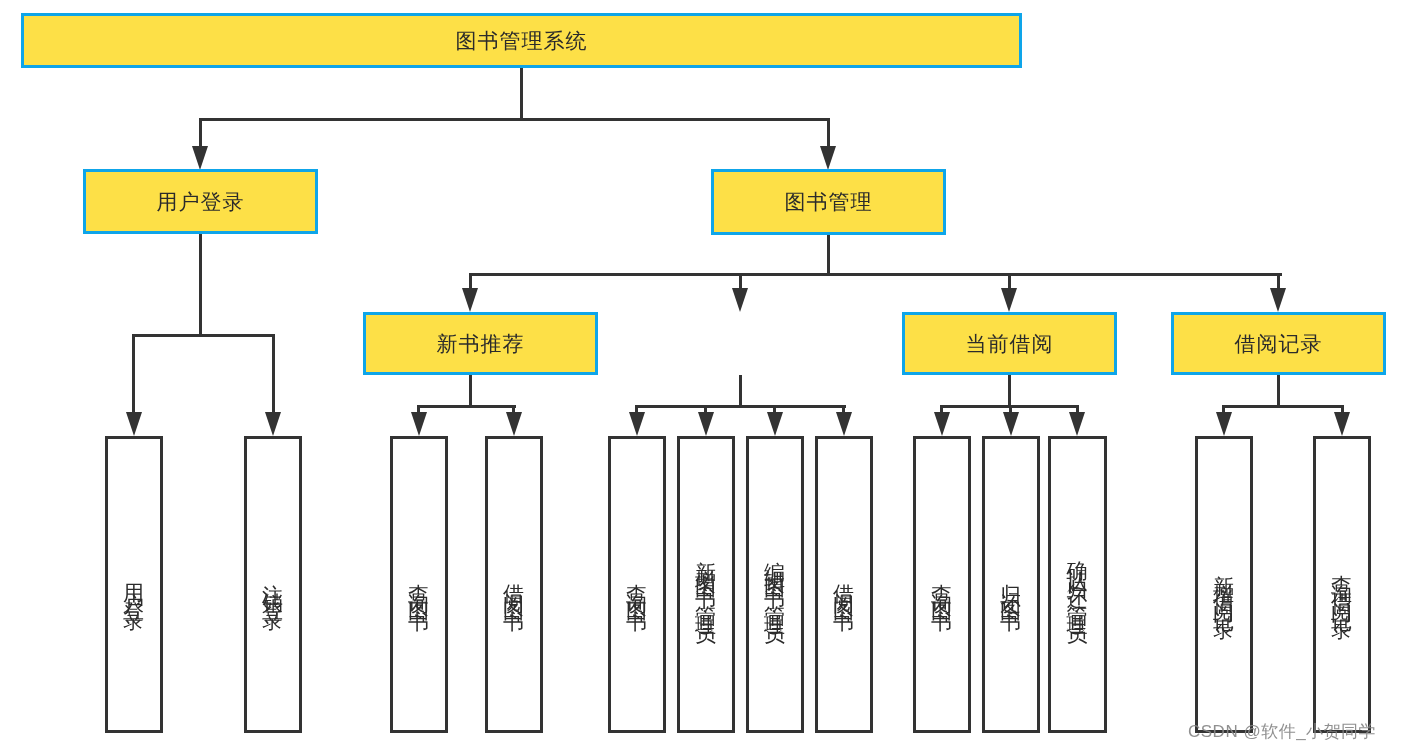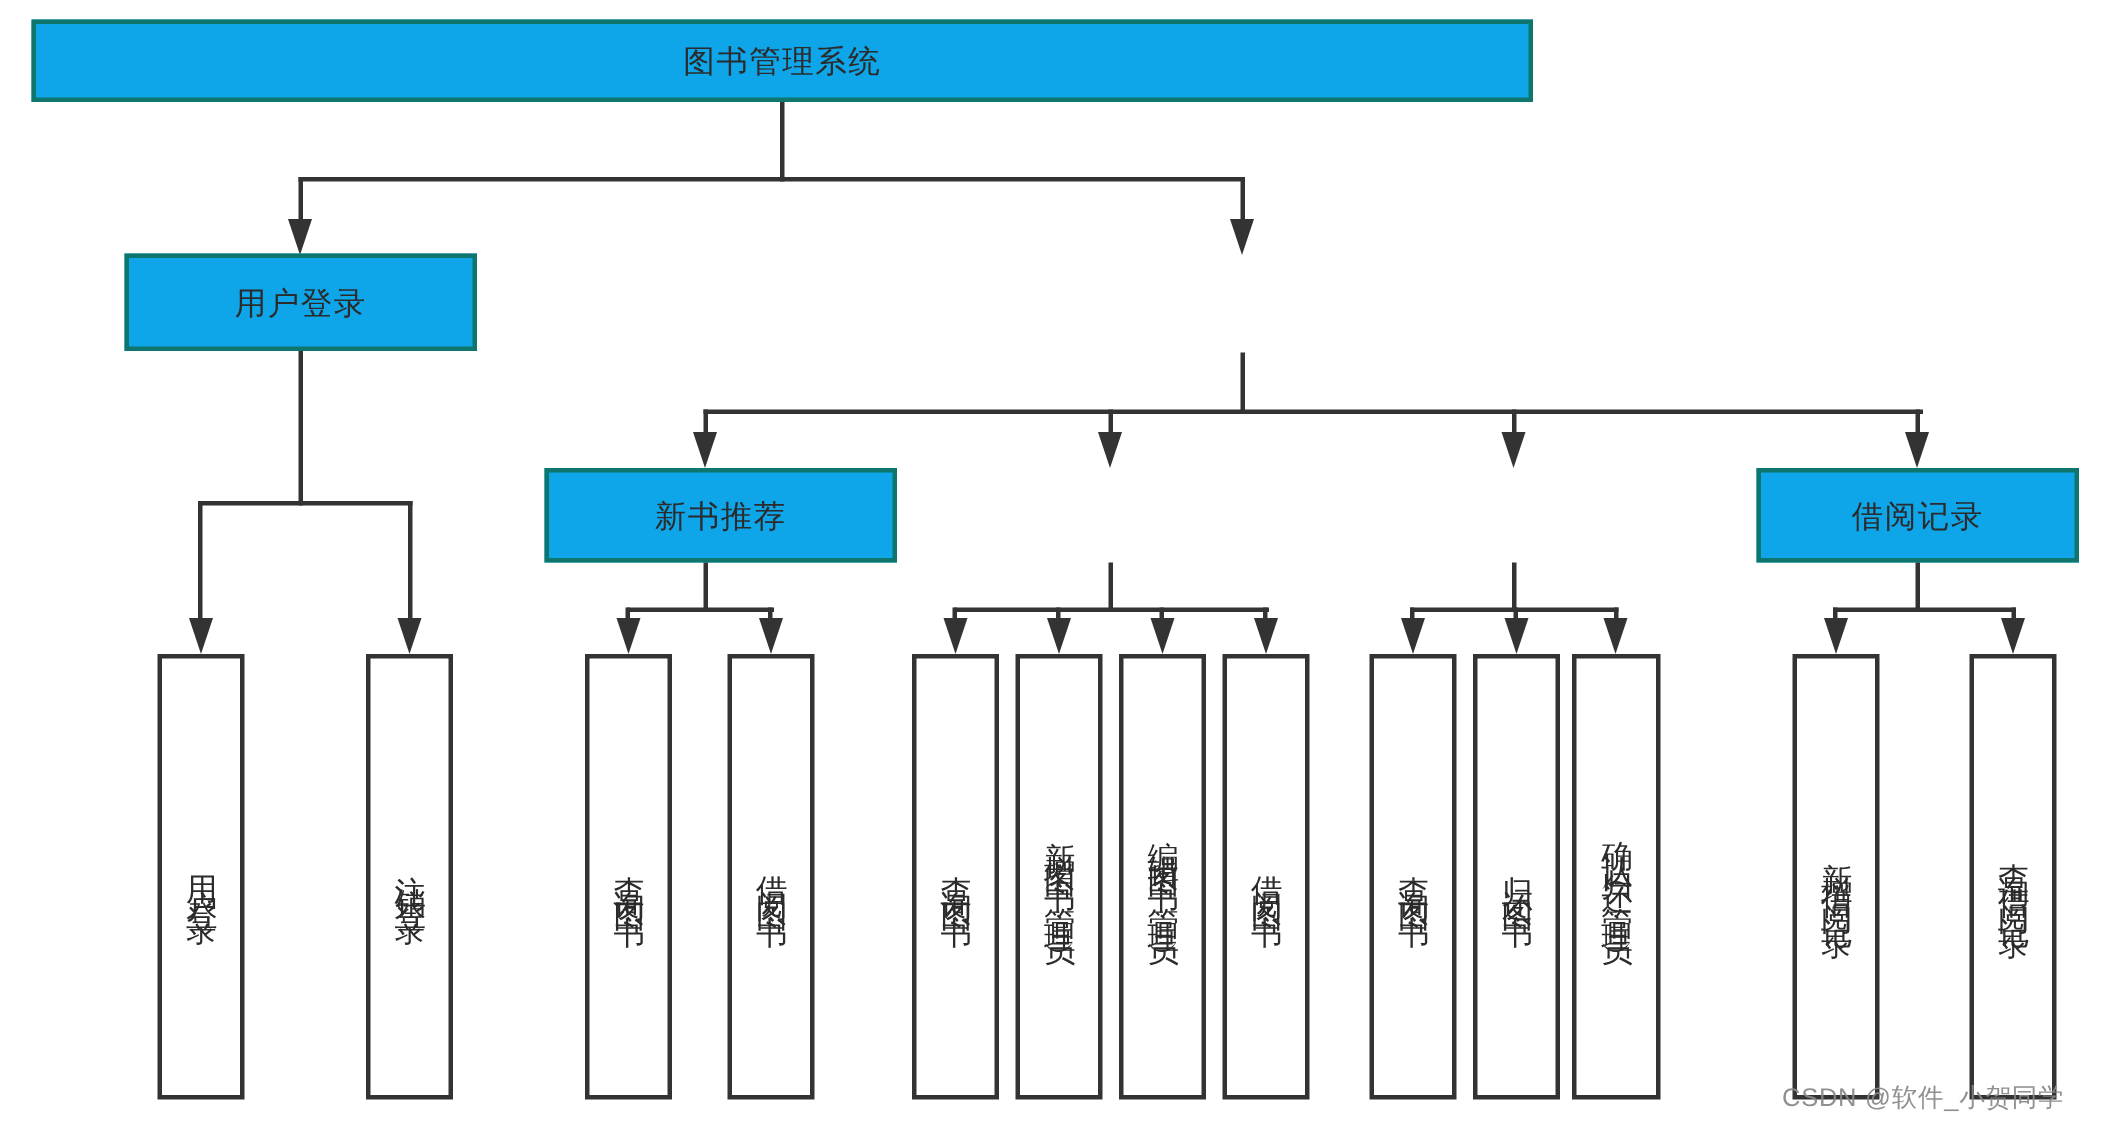--- a/index.html
+++ b/index.html
@@ -1,21 +1,21 @@
 <!DOCTYPE html>
 <html><head>
 <meta charset="utf-8">
 <style>
   html,body{margin:0;padding:0;background:#fff;}
   #stage{
     position:relative;width:1405px;height:747px;background:#fff;overflow:hidden;
     font-family:"Liberation Sans","DejaVu Sans",sans-serif;color:#2b2b2b;
   }
   .hbox{
-    position:absolute;border:3px solid #0f766e;background:#0ea5e9;box-sizing:border-box;
+    position:absolute;border:3px solid #0ea5e9;background:#fde047;box-sizing:border-box;
     display:flex;align-items:center;justify-content:center;
     font-size:21px;letter-spacing:1px;white-space:nowrap;
   }
   .vbox{
     position:absolute;border:3px solid #333;background:#fff;box-sizing:border-box;
     display:flex;align-items:center;justify-content:center;
     writing-mode:vertical-rl;text-orientation:mixed;
     font-size:21px;letter-spacing:9px;line-height:1;
   }
   .vline,.hline{position:absolute;background:#333;}
@@ -39,40 +39,42 @@
   <div class="hbox" style="left:21px;top:13px;width:1001px;height:55px;">图书管理系统</div>
 
   <div class="vline" style="left:520px;top:68px;height:53px;"></div>
   <div class="hline" style="left:199px;top:118px;width:631px;"></div>
   <div class="vline" style="left:199px;top:118px;height:32px;"></div>
   <div class="arr" style="left:192px;top:146px;"></div>
   <div class="vline" style="left:827px;top:118px;height:32px;"></div>
   <div class="arr" style="left:820px;top:146px;"></div>
 
   <div class="hbox" style="left:83px;top:169px;width:235px;height:65px;">用户登录</div>
+  <div class="hbox" style="left:711px;top:169px;width:235px;height:66px;">图书管理</div>
 
   <div class="vline" style="left:199px;top:234px;height:103px;"></div>
   <div class="hline" style="left:132px;top:334px;width:143px;"></div>
   <div class="vline" style="left:132px;top:334px;height:82px;"></div>
   <div class="arr" style="left:126px;top:412px;"></div>
   <div class="vline" style="left:272px;top:334px;height:82px;"></div>
   <div class="arr" style="left:265px;top:412px;"></div>
 
   <div class="vline" style="left:827px;top:235px;height:41px;"></div>
   <div class="hline" style="left:469px;top:273px;width:813px;"></div>
   <div class="vline" style="left:469px;top:273px;height:20px;"></div>
   <div class="arr" style="left:462px;top:288px;"></div>
   <div class="vline" style="left:739px;top:273px;height:20px;"></div>
   <div class="arr" style="left:732px;top:288px;"></div>
   <div class="vline" style="left:1008px;top:273px;height:20px;"></div>
   <div class="arr" style="left:1001px;top:288px;"></div>
   <div class="vline" style="left:1277px;top:273px;height:20px;"></div>
   <div class="arr" style="left:1270px;top:288px;"></div>
 
   <div class="hbox" style="left:363px;top:312px;width:235px;height:63px;">新书推荐</div>
+  <div class="hbox" style="left:902px;top:312px;width:215px;height:63px;">当前借阅</div>
   <div class="hbox" style="left:1171px;top:312px;width:215px;height:63px;">借阅记录</div>
 
   <div class="vline" style="left:469px;top:375px;height:33px;"></div>
   <div class="hline" style="left:418px;top:405px;width:98px;"></div>
   <div class="vline" style="left:417px;top:405px;height:16px;"></div>
   <div class="arr" style="left:411px;top:412px;"></div>
   <div class="vline" style="left:512px;top:405px;height:16px;"></div>
   <div class="arr" style="left:506px;top:412px;"></div>
 
   <div class="vline" style="left:739px;top:375px;height:33px;"></div>

